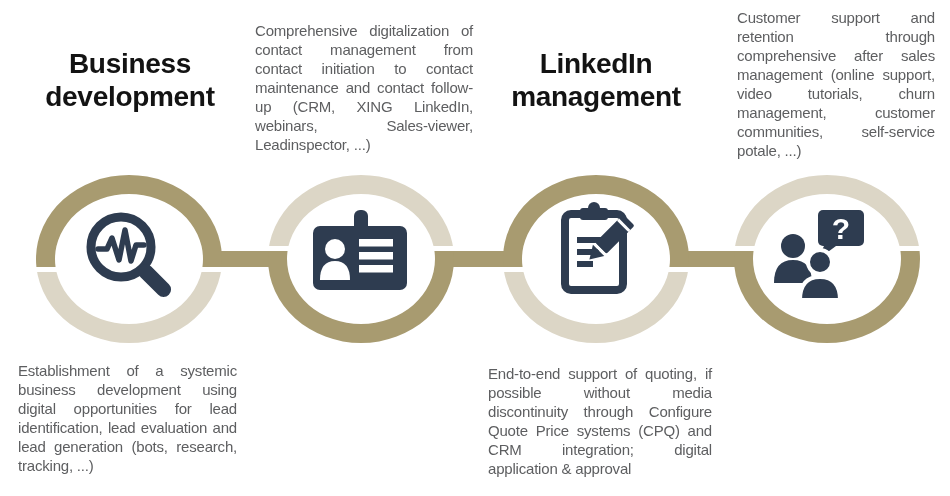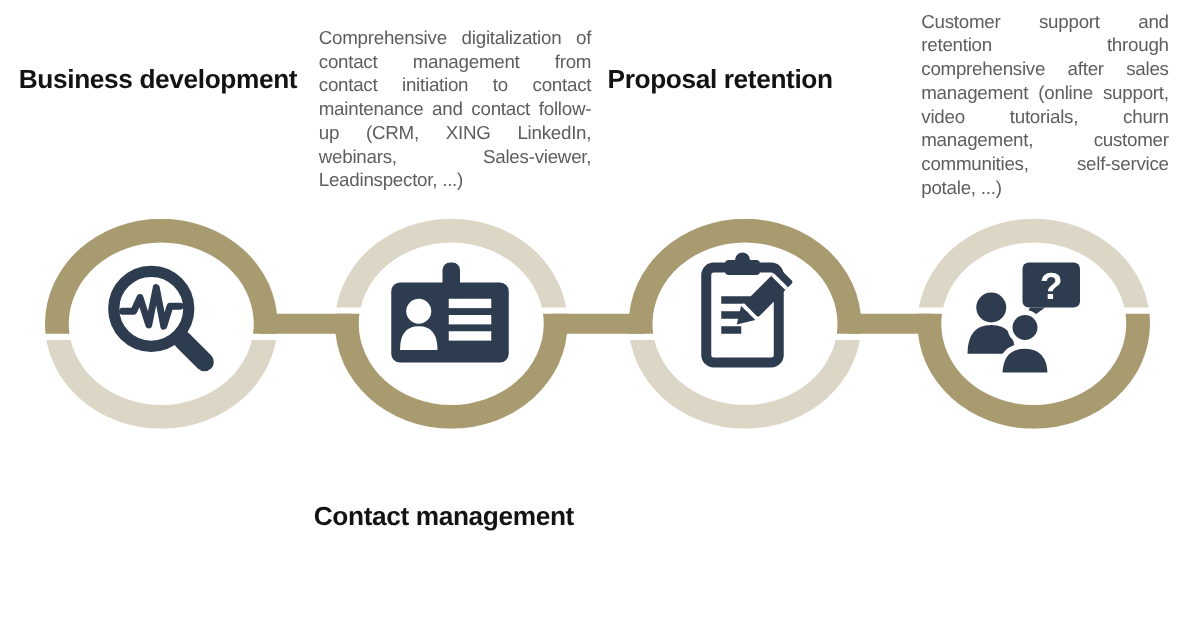--- a/index.html
+++ b/index.html
@@ -3,22 +3,22 @@
 <meta charset="utf-8">
 <style>
   html,body { margin:0; padding:0; background:#ffffff; }
   .canvas {
     position:relative; width:950px; height:496px; overflow:hidden;
     background:#ffffff;
     font-family:"Liberation Sans", sans-serif;
   }
   
   .stage-title {
-    position:absolute; 
-    font-size:21px; line-height:33px; font-weight:700;
+    position:absolute; text-align:center;
+    font-size:28px; line-height:33px; font-weight:700;
     letter-spacing:-0.3px; color:var(--title-color);
   }
   
   .stage-desc {
     position:absolute; text-align:justify;
     font-size:15px; line-height:19px; font-weight:400;
     letter-spacing:-0.2px; color:var(--body-color);
   }
   
   .ring { position:absolute; width:186px; height:168px; top:175px; z-index:2; }
@@ -42,25 +42,26 @@
   
   .icon { position:absolute; width:110px; height:110px; z-index:3; color:var(--icon-navy); }
   .icon svg { width:100%; height:100%; display:block; }
 </style>
 </head>
 <body>
 
 <div class="canvas">
 
   <div class="stage-title" style="left:15px; top:47px; width:230px;">Business development</div>
-  <div class="stage-title" style="left:486px; top:47px; width:220px;">Proposal retention</div>
-  <div class="stage-title" style="left:251px; top:397px; width:224px;">Contact management</div>
+  <div class="stage-title" style="left:486px; top:47px; width:220px;">LinkedIn management</div>
 
   <div class="stage-desc" style="left:255px; top:21px; width:218px;">Comprehensive digitalization of contact management from contact initiation to contact maintenance and contact follow-up (CRM, XING LinkedIn, webinars, Sales-viewer, Leadinspector, ...)</div>
   <div class="stage-desc" style="left:737px; top:8px; width:198px;">Customer support and retention through comprehensive after sales management (online support, video tutorials, churn management, customer communities, self-service potale, ...)</div>
+  <div class="stage-desc" style="left:18px; top:361px; width:219px;">Establishment of a systemic business development using digital opportunities for lead identification, lead evaluation and lead generation (bots, research, tracking, ...)</div>
+  <div class="stage-desc" style="left:488px; top:364px; width:224px;">End-to-end support of quoting, if possible without media discontinuity through Configure Quote Price systems (CPQ) and CRM integration; digital application &amp; approval</div>
 
   <div class="connector" style="left:208px; width:74px;"></div>
   <div class="connector" style="left:442px; width:73px;"></div>
   <div class="connector" style="left:677px; width:69px;"></div>
 
   <div class="ring dark-top" style="left:36px;">
     <div class="half top dark"></div>
     <div class="half bottom light"></div>
   </div>
   <div class="ring dark-bottom" style="left:268px;">

